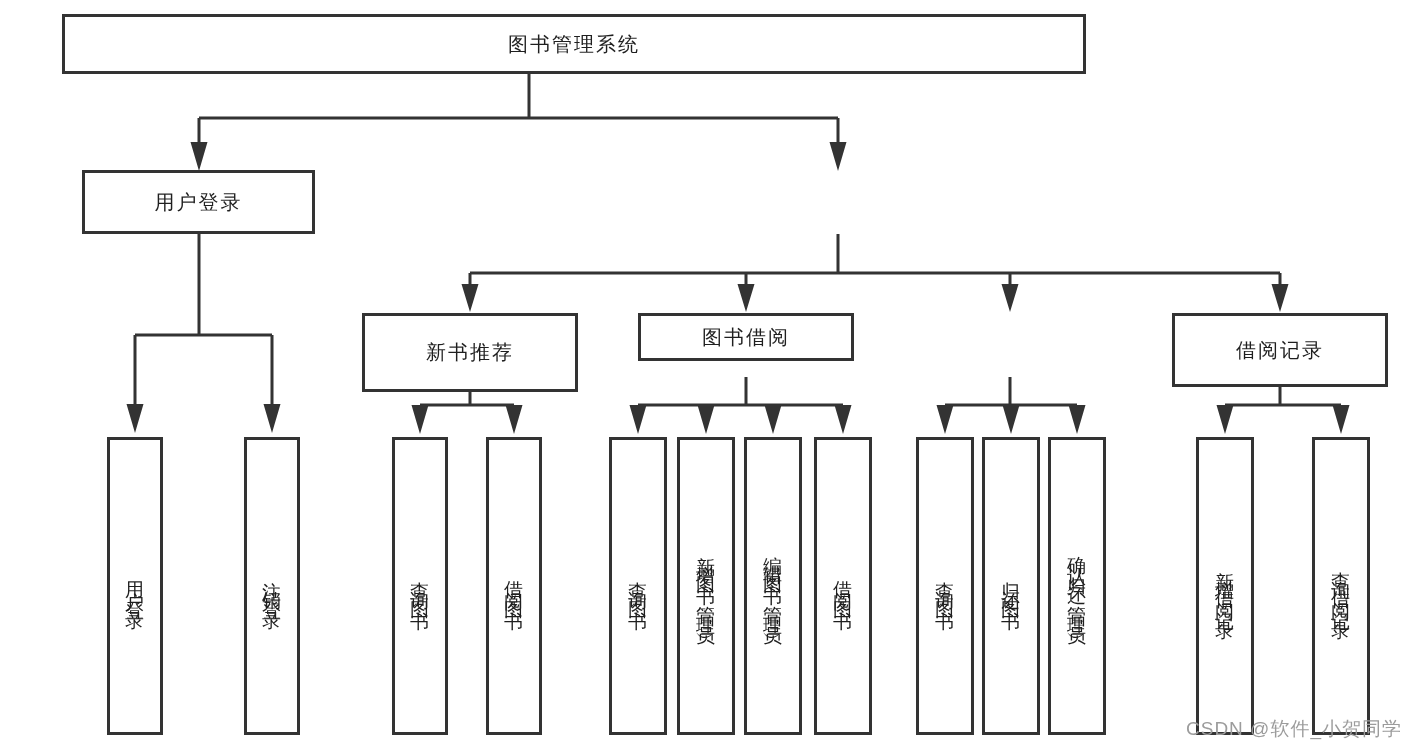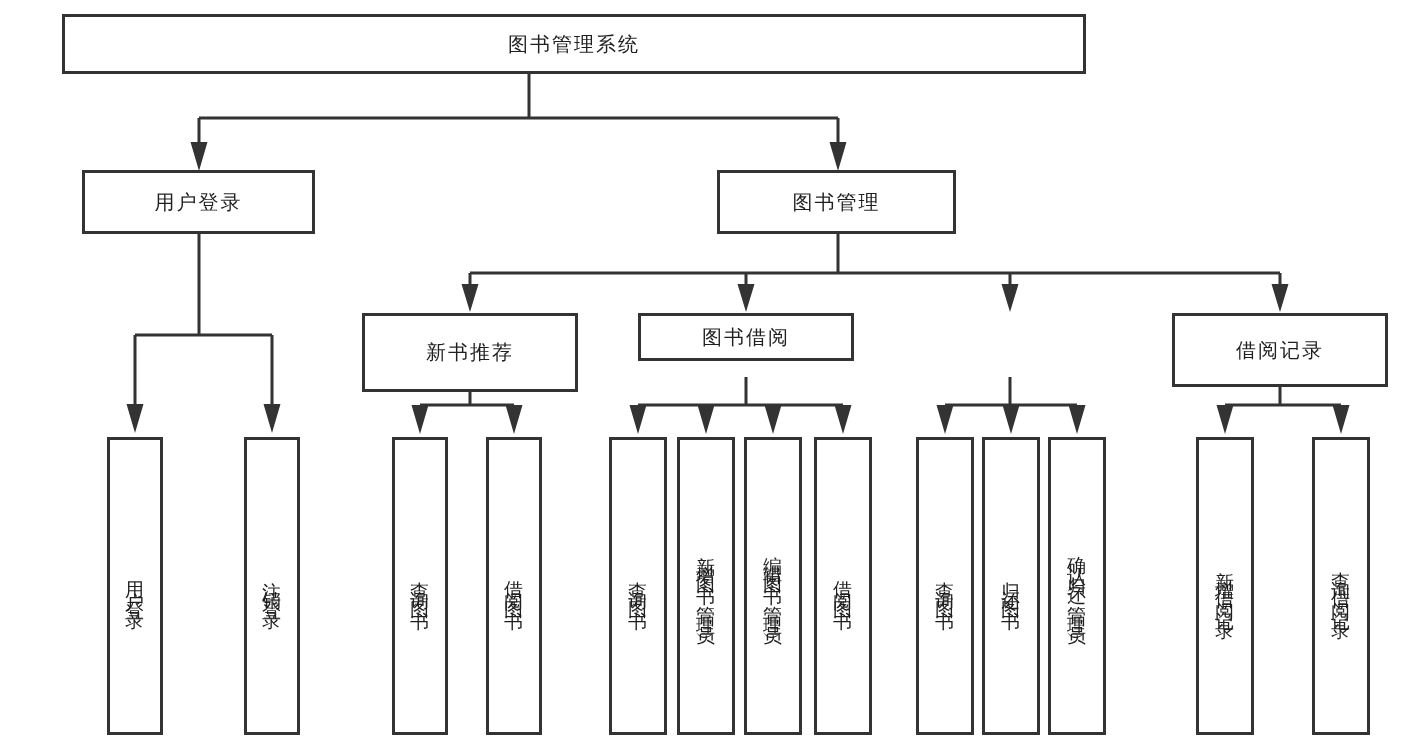--- a/index.html
+++ b/index.html
@@ -78,21 +78,20 @@
     </g>
     <g>
       <path class="ln" d="M1280 377V405 M1225 405H1341 M1225 405V412 M1341 405V412"></path>
       <path class="ah" d="M1216.5 405H1233.5L1225 434Z M1332.5 405H1349.5L1341 434Z"></path>
     </g>
   </svg>
 
   <div class="box h-box" style="left:20px;top:14px;width:1024px;height:60px;margin-left:42px;">图书管理系统</div>
 
   <div class="box h-box" style="left:82px;top:170px;width:233px;height:64px;">用户登录</div>
-  <div class="box h-box" style="left:717px;top:170px;width:239px;height:64px;">图书管理</div>
 
   <div class="box h-box" style="left:362px;top:313px;width:216px;height:79px;">新书推荐</div>
   <div class="box h-box" style="left:638px;top:313px;width:216px;height:48px;">图书借阅</div>
   <div class="box h-box" style="left:1172px;top:313px;width:216px;height:74px;">借阅记录</div>
 
   <div class="box v-box" style="left:107px;top:437px;width:56px;height:298px;">
     <span class="vt">用户登录</span>
   </div>
   <div class="box v-box" style="left:244px;top:437px;width:56px;height:298px;">
     <span class="vt">注销登录</span>
@@ -128,13 +127,14 @@
     <span class="vt">确认归还（管理员）</span>
   </div>
 
   <div class="box v-box" style="left:1196px;top:437px;width:58px;height:298px;">
     <span class="vt">新增借阅记录</span>
   </div>
   <div class="box v-box" style="left:1312px;top:437px;width:58px;height:298px;">
     <span class="vt">查询借阅记录</span>
   </div>
 
+  <div class="watermark" style="left:1186px;top:716px;">CSDN @软件_小贺同学</div>
 </div>
 
 </body></html>

